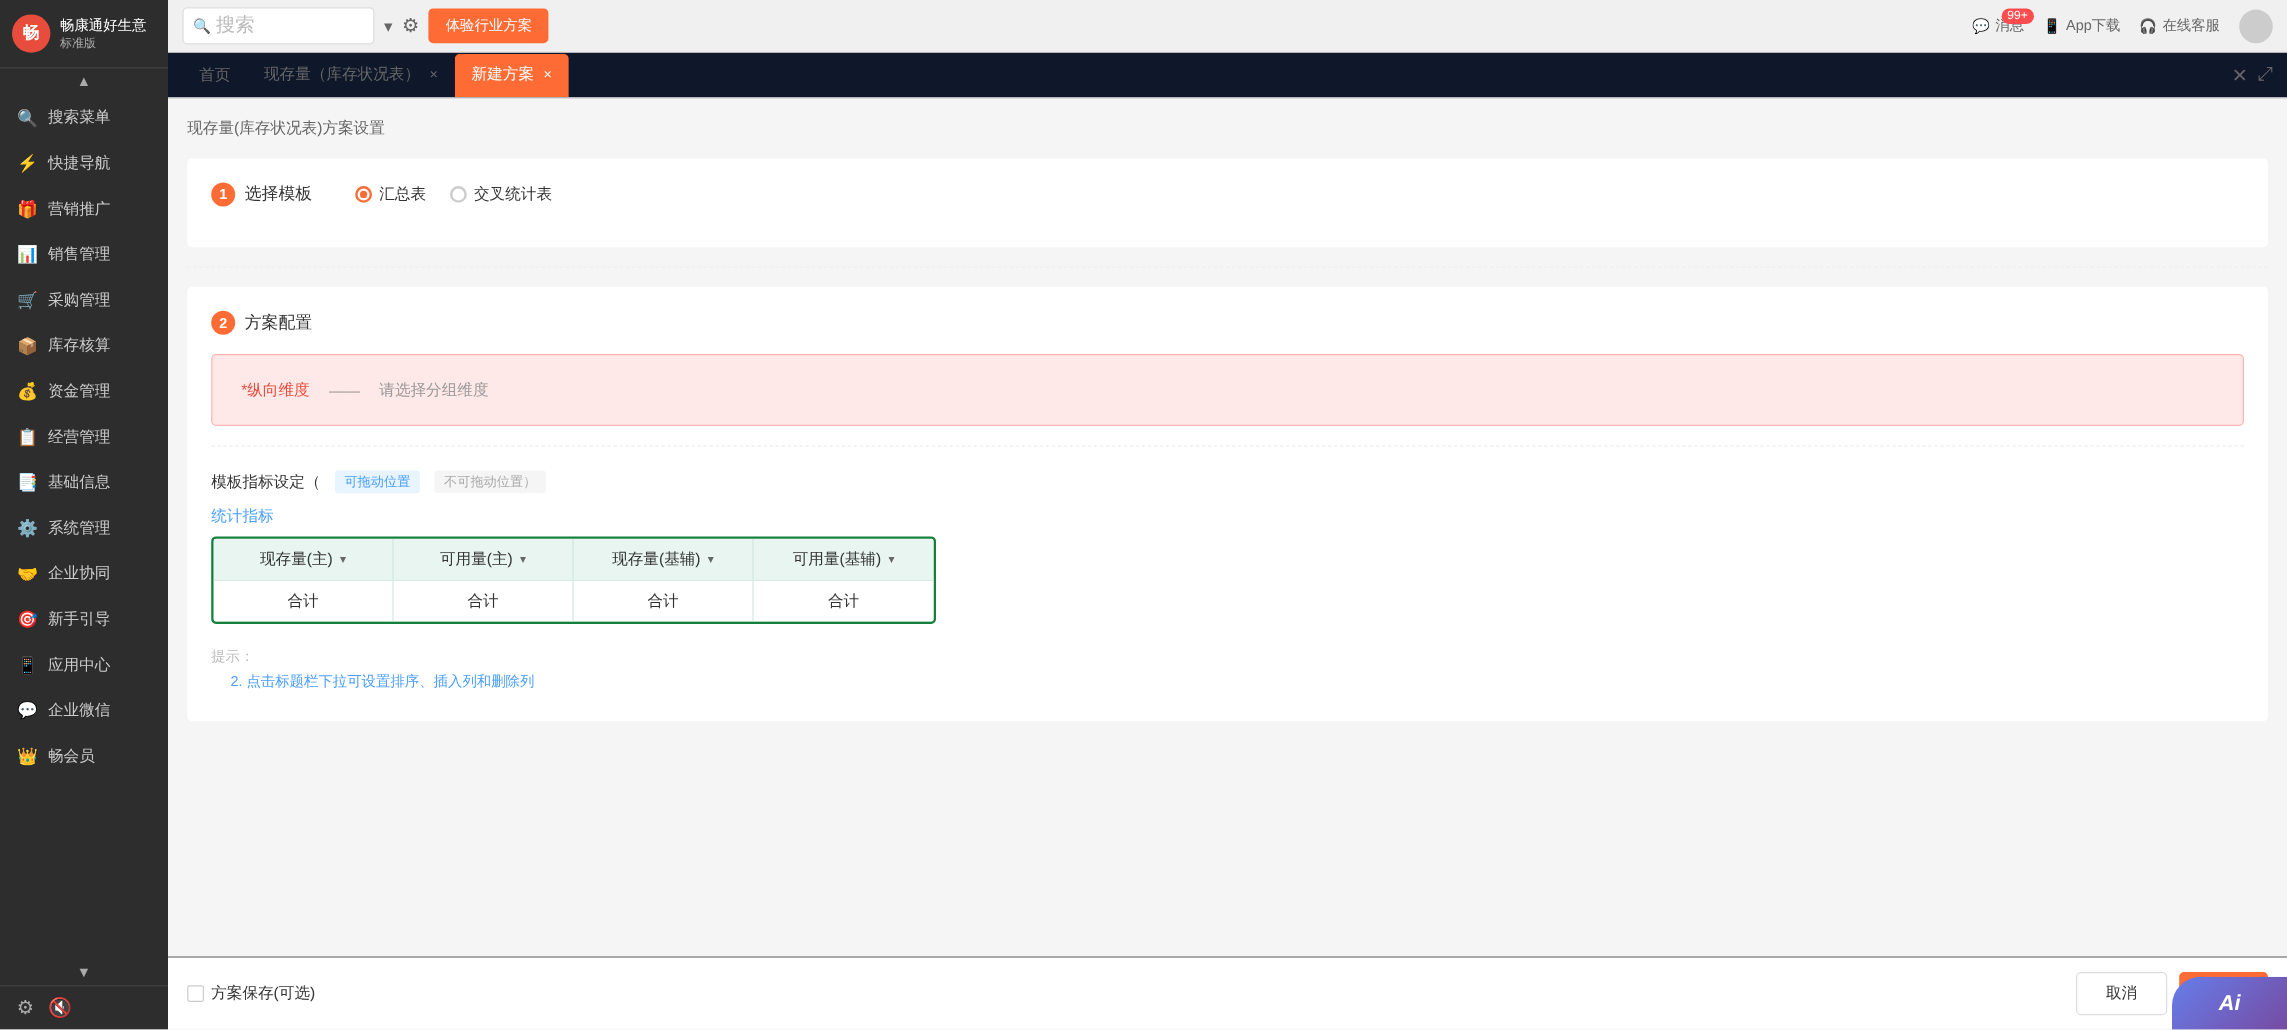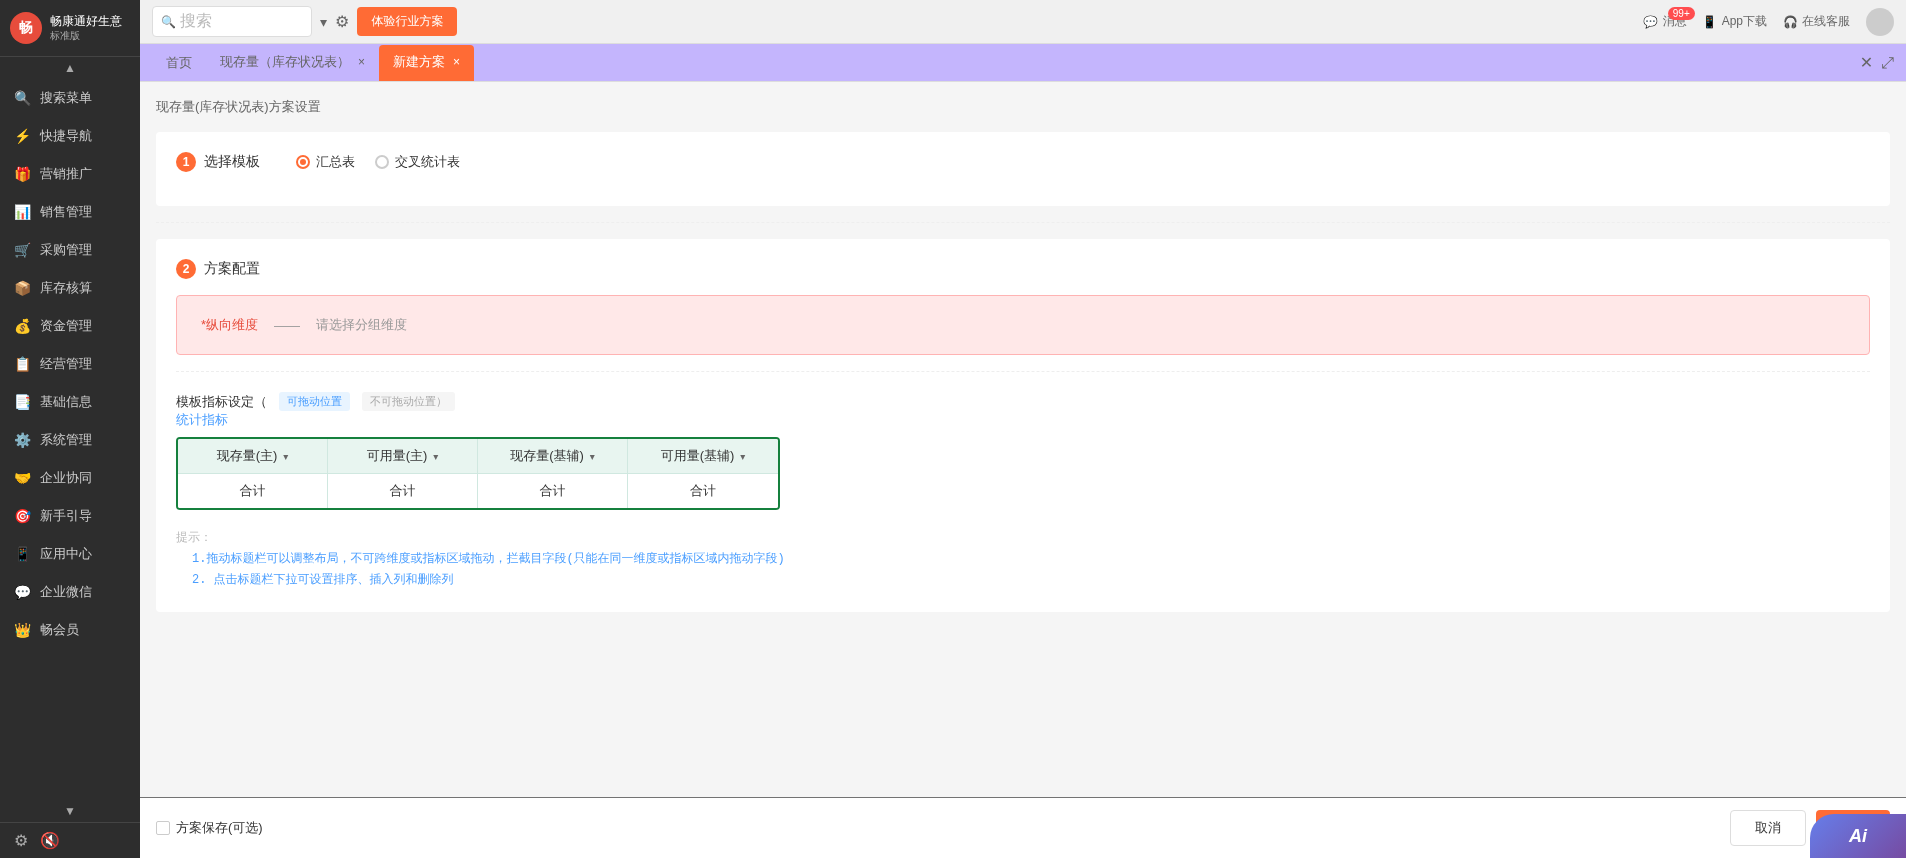--- a/index.html
+++ b/index.html
@@ -118,21 +118,21 @@
     .topbar-spacer { flex: 1; }
     .topbar-right { display: flex; align-items: center; gap: 16px; }
     .topbar-msg { display: flex; align-items: center; gap: 4px; color: #666; font-size: 12px; cursor: pointer; position: relative; }
     .badge { background: #ff4d4f; color: #fff; border-radius: 10px; padding: 1px 5px; font-size: 10px; position: absolute; top: -6px; right: -8px; }
     .topbar-app { display: flex; align-items: center; gap: 4px; color: #666; font-size: 12px; cursor: pointer; }
     .topbar-service { display: flex; align-items: center; gap: 4px; color: #666; font-size: 12px; cursor: pointer; }
     .topbar-avatar { width: 28px; height: 28px; border-radius: 50%; background: #ccc; cursor: pointer; }
 
     
     .tabbar {
-      background: #c4b5fd;
+      background: #0f172a;
       border-bottom: 1px solid #ddd;
       display: flex;
       align-items: center;
       padding: 0 12px;
       height: 38px;
     }
     .tab {
       display: flex;
       align-items: center;
       gap: 6px;
@@ -227,21 +227,21 @@
       display: flex;
       align-items: center;
       gap: 16px;
     }
     .dimension-label { color: #e74c3c; font-size: 13px; }
     .dimension-dash { color: #999; font-size: 13px; }
     .dimension-placeholder { color: #999; font-size: 13px; }
 
     
     .indicator-section { margin-top: 20px; }
-    .indicator-label { font-size: 13px; color: #333; display: flex; align-items: center; gap: 12px; }
+    .indicator-label { font-size: 13px; color: #333; margin-bottom: 10px; display: flex; align-items: center; gap: 12px; }
     .draggable-badge {
       background: #e8f4ff;
       color: #4a9eff;
       border-radius: 3px;
       padding: 2px 8px;
       font-size: 11px;
     }
     .non-draggable-badge {
       background: #f5f5f5;
       color: #aaa;
@@ -281,21 +281,21 @@
       font-size: 13px;
       color: #333;
       border-right: 1px solid #d0e8e0;
       min-width: 150px;
       text-align: center;
     }
     .stats-body-cell:last-child { border-right: none; }
     .dropdown-arrow { color: #666; font-size: 10px; cursor: pointer; }
 
     
-    .tips-section { margin-top: 16px; font-size: 12px; color: #bbb; font-family: Liberation Mono, monospace; }
+    .tips-section { margin-top: 16px; font-size: 12px; color: #bbb; }
     .tips-title { color: #bbb; margin-bottom: 4px; }
     .tips-item { margin-bottom: 4px; padding-left: 16px; }
     .tips-item span { color: #4a9eff; }
 
     
     .footer {
       background: #fff;
       border-top: 1px solid #737373;
       padding: 12px 16px;
       display: flex;
@@ -545,23 +545,20 @@
             <div class="stats-body-cell">合计</div>
             <div class="stats-body-cell">合计</div>
             <div class="stats-body-cell">合计</div>
           </div>
         </div>
       </div>
 
       <div class="tips-section">
         <div class="tips-title">提示：</div>
         <div class="tips-item">
-          <span>1.拖动标题栏可以调整布局，不可跨维度或指标区域拖动，拦截目字段(只能在同一维度或指标区域内拖动字段)</span>
-        </div>
-        <div class="tips-item">
           <span>2. 点击标题栏下拉可设置排序、插入列</span><span style="color:#4a9eff;">和删除列</span>
         </div>
       </div>
     </div>
   </div>
 
   <div class="footer">
     <label class="save-option">
       <div class="checkbox"></div>
       <span>方案保存(可选)</span>

